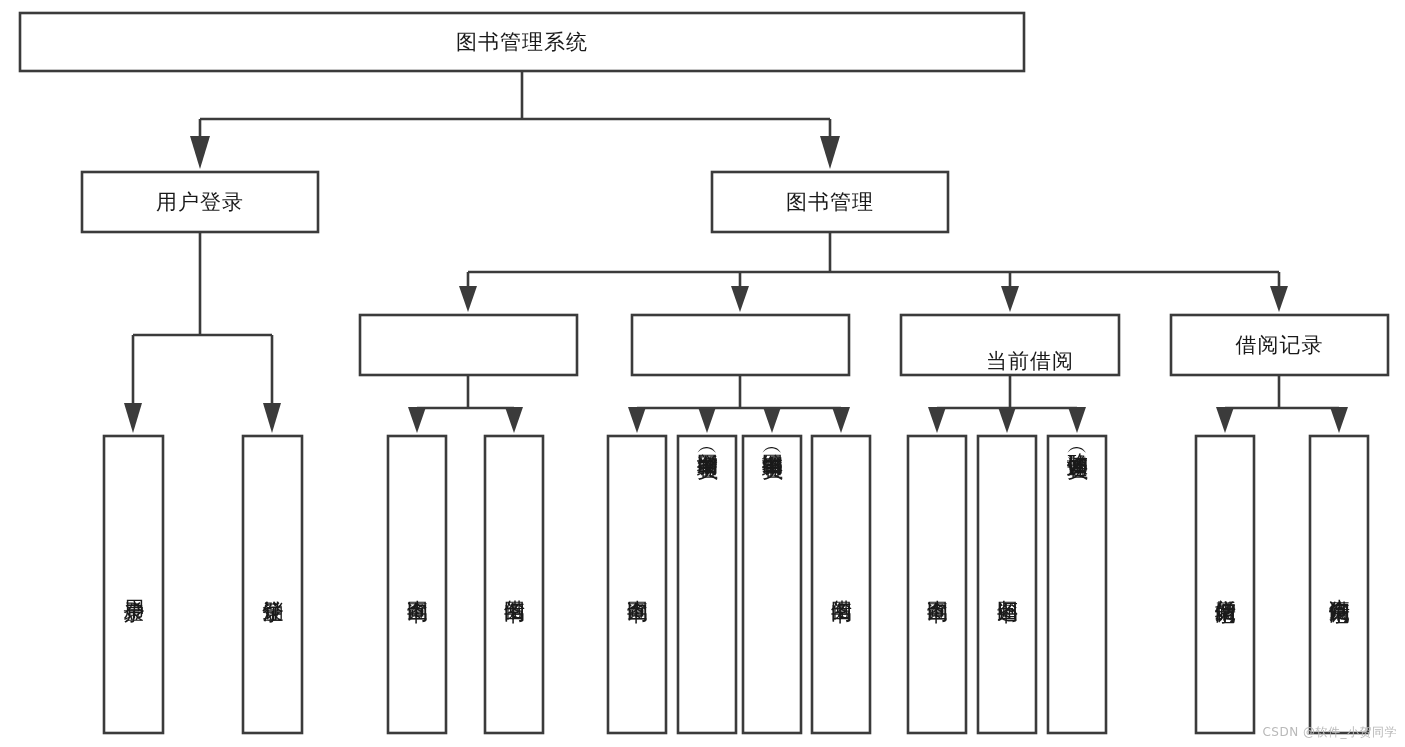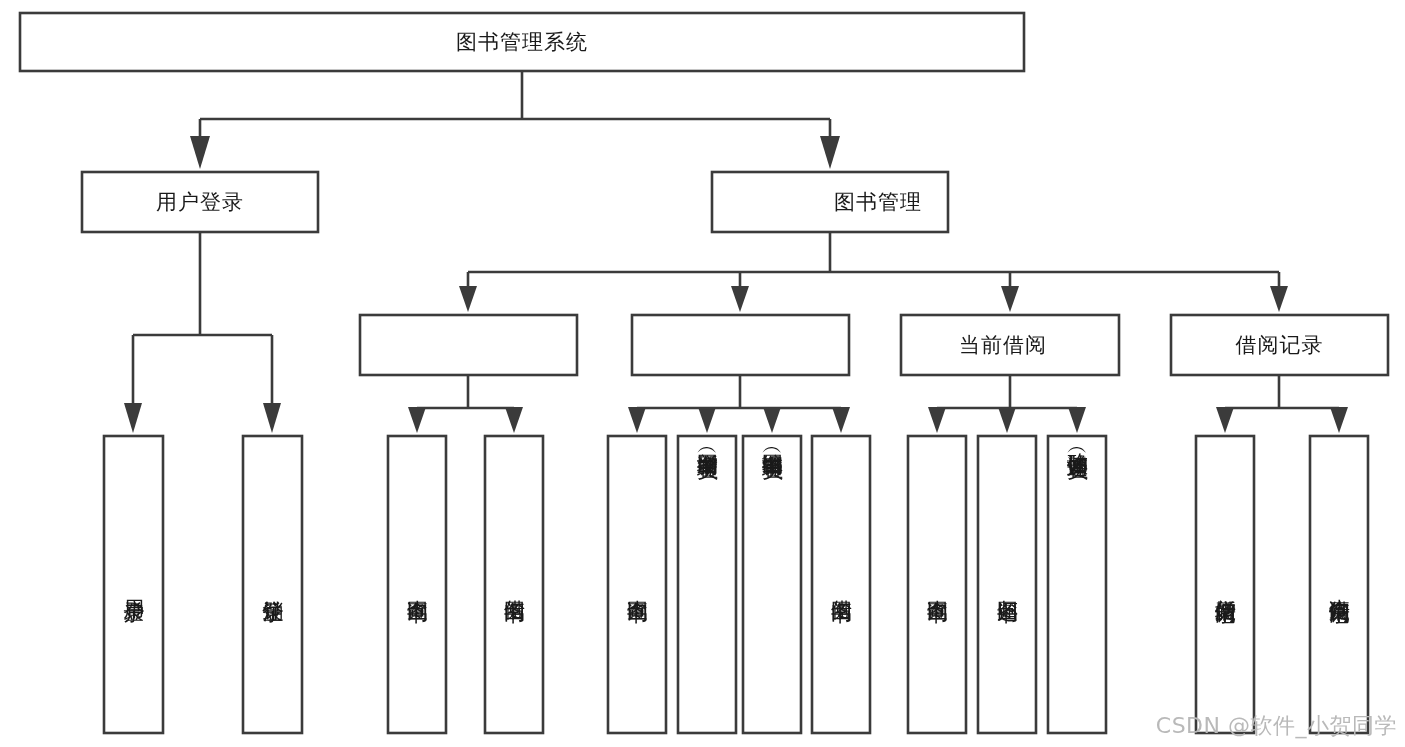--- a/index.html
+++ b/index.html
@@ -74,21 +74,21 @@
     letter-spacing: 1px;
   }
   .root-text {
     font-size: 21px;
   }
   #watermark {
     position: absolute;
     right: 8px;
     bottom: 6px;
     font-family: "DejaVu Sans", "Liberation Sans", sans-serif;
-    font-size: 22px;
+    font-size: 12px;
     color: #b9b9b9;
     letter-spacing: 0.5px;
     white-space: nowrap;
   }
 </style>
 </head>
 <body>
 
 <div id="diagram-root">
 
@@ -182,25 +182,25 @@
 
   </svg>
 
   <div class="horiz-text-wrap" style="left:20px; top:13px; width:1004px; height:58px;">
     <span class="horiz-text root-text">图书管理系统</span>
   </div>
 
   <div class="horiz-text-wrap" style="left:82px; top:172px; width:236px; height:60px;">
     <span class="horiz-text">用户登录</span>
   </div>
-  <div class="horiz-text-wrap" style="left:712px; top:172px; width:236px; height:60px;margin-left:48px;">
+  <div class="horiz-text-wrap" style="left:712px; top:172px; width:236px; height:60px;">
     <span class="horiz-text">图书管理</span>
   </div>
 
-  <div class="horiz-text-wrap" style="left:894px; top:315px; width:218px; height:60px;">
+  <div class="horiz-text-wrap" style="left:921px; top:315px; width:218px; height:60px;align-items:flex-end;">
     <span class="horiz-text">当前借阅</span>
   </div>
   <div class="horiz-text-wrap" style="left:1171px; top:315px; width:217px; height:60px;text-align:center;">
     <span class="horiz-text">借阅记录</span>
   </div>
 
   <div class="vert-text-wrap" style="left:104px; top:436px; width:59px; height:297px;">
     <span class="vert-text">用户登录</span>
   </div>
   <div class="vert-text-wrap" style="left:243px; top:436px; width:59px; height:297px;">

